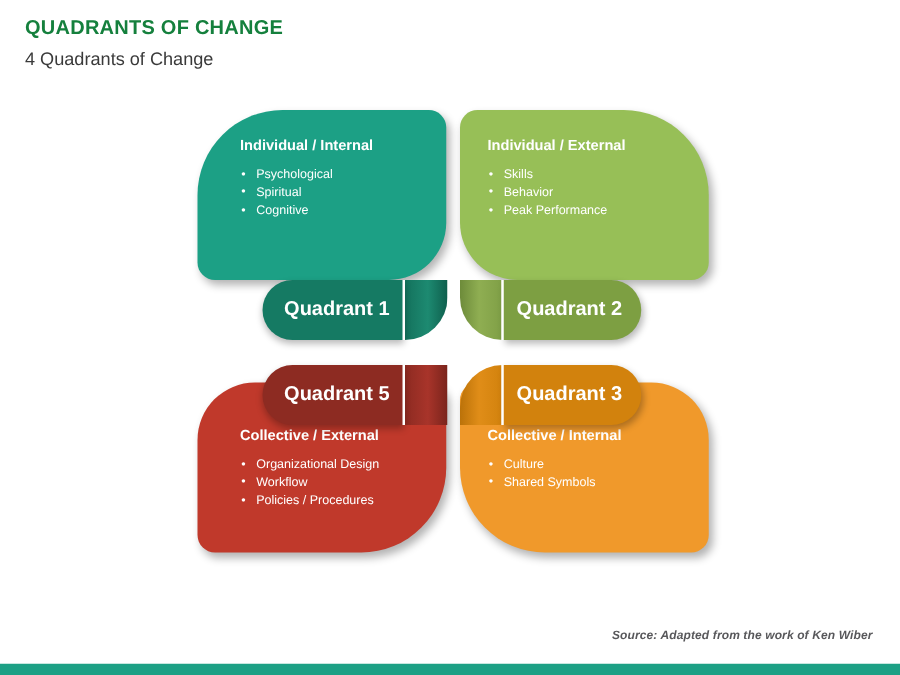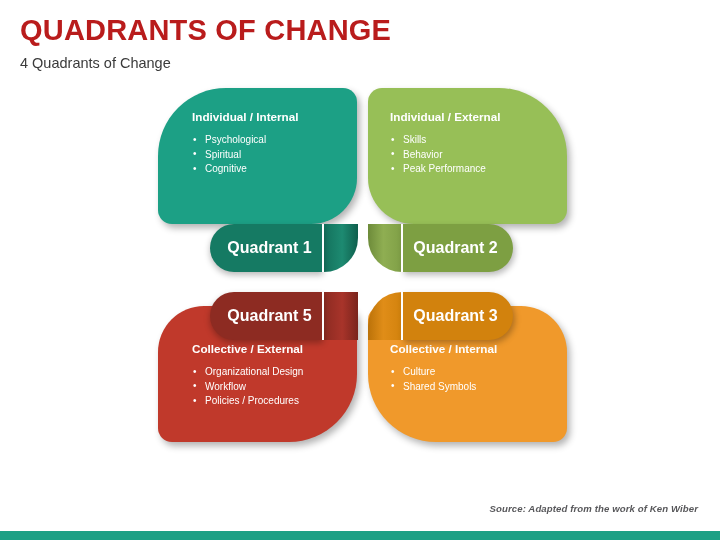--- a/index.html
+++ b/index.html
@@ -16,23 +16,23 @@
   }
 
   
   .header {
     position: absolute;
     left: 20px;
     top: 14px;
     width: 680px;
   }
   .slide-title {
-    font-size: 29px;
+    font-size: 16px;
     font-weight: bold;
-    color: #b91c1c;
+    color: #15803d;
     letter-spacing: 0.2px;
     line-height: 1.15;
     margin: 0;
   }
   .slide-subtitle {
     font-size: 14.5px;
     font-weight: normal;
     color: #3a3a3a;
     margin: 8px 0 0 0;
     line-height: 1.15;

